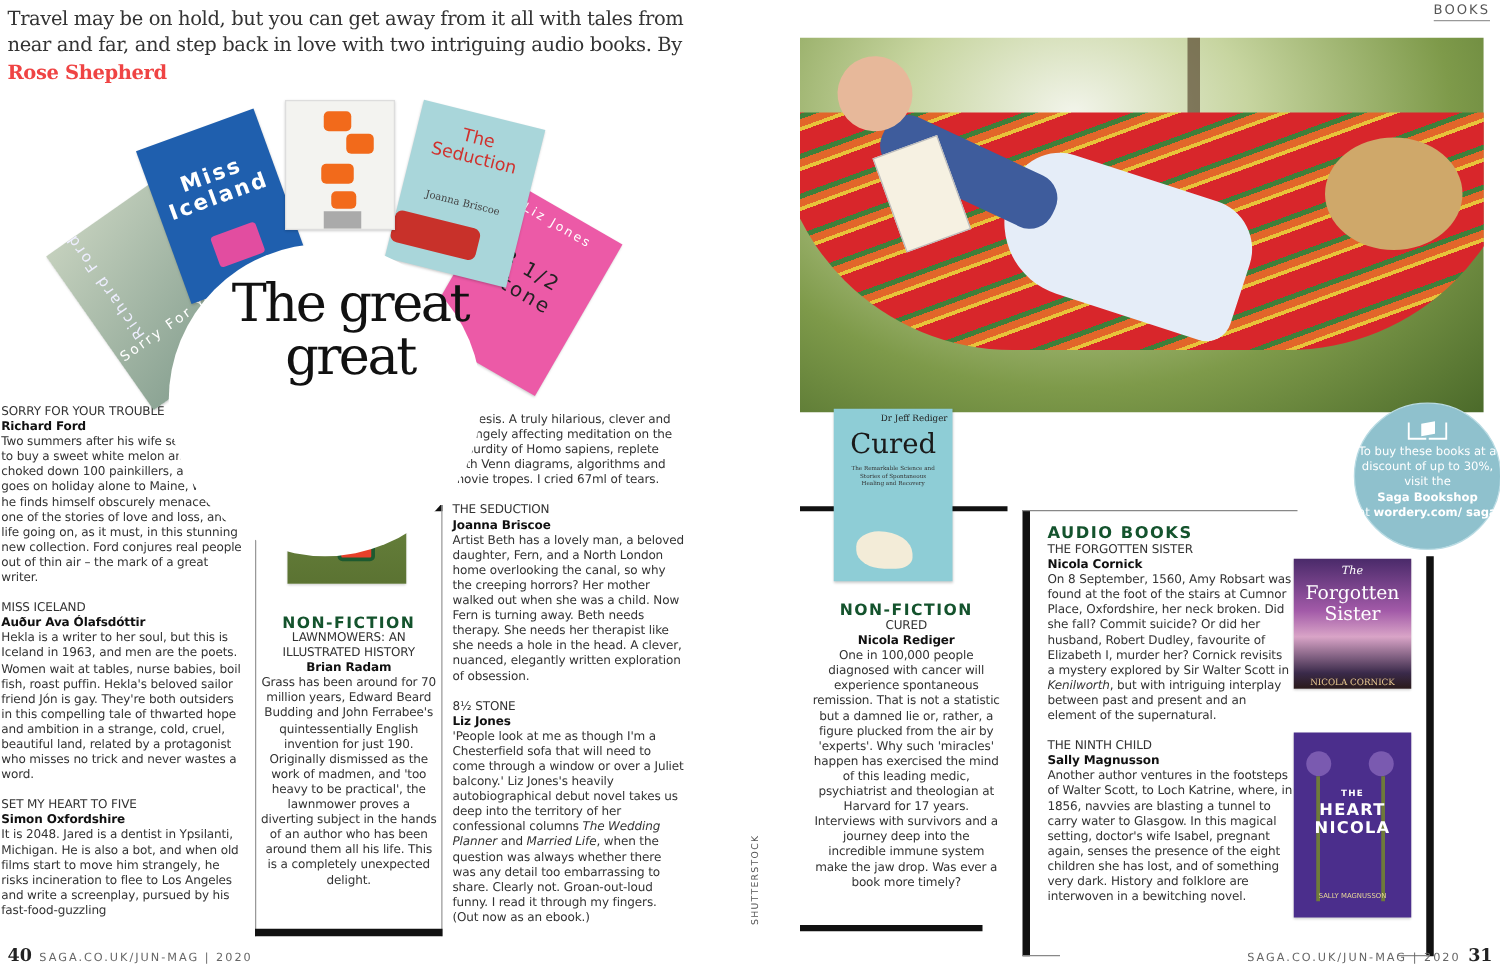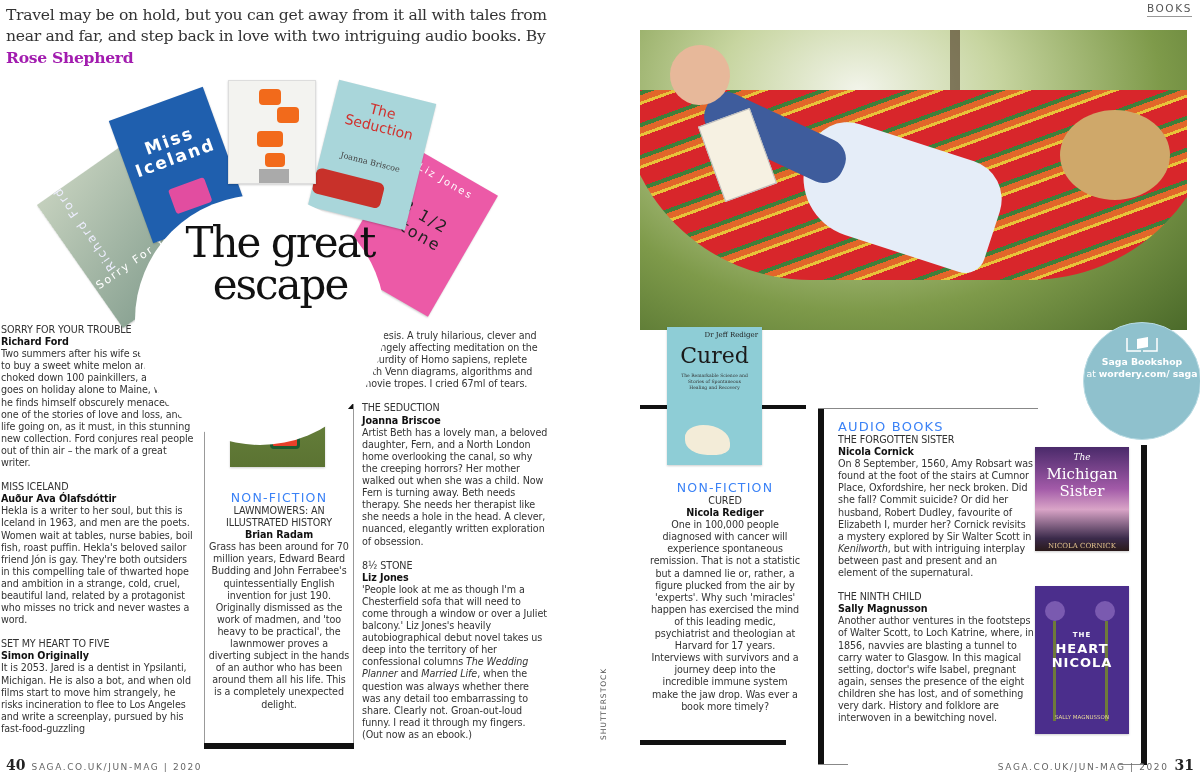--- a/index.html
+++ b/index.html
@@ -5,25 +5,25 @@
   * { box-sizing: border-box; margin: 0; padding: 0; }
   html, body { width: 1200px; height: 774px; background: #fff; overflow: hidden; }
   body { position: relative; font-family: "DejaVu Sans", sans-serif; color: #2a2a2a; }
   .abs { position: absolute; }
   .body-text { font-size: 9.6px; line-height: 12.1px; color: #333; letter-spacing: -0.1px; }
   .body-text .title { text-transform: uppercase; display: block; }
   .body-text .author { font-weight: bold; display: block; color: #111; }
   .body-text p { margin: 0; }
   .body-text .gap { height: 12px; }
   .center { text-align: center; }
-  .red-head { color: #3b82f6; font-weight: normal; font-size: 12.5px; letter-spacing: 1.2px; line-height: 14px; }
+  .red-head { color: #14532d; font-weight: bold; font-size: 12.5px; letter-spacing: 1.2px; line-height: 14px; }
   i.it { font-style: italic; }
 
   .standfirst { left: 6px; top: 5px; width: 560px; font-family: "DejaVu Serif", serif; font-size: 15.6px; line-height: 21px; color: #333; letter-spacing: -0.3px; }
-  .standfirst b { color: #a21caf; }
+  .standfirst b { color: #ef4444; }
 
   .section-tag { right: 8px; top: 2px; font-size: 10.5px; letter-spacing: 1.6px; color: #555; border-bottom: 1px solid #999; padding-bottom: 2px; }
 
   .headline { left: 170px; top: 222px; width: 220px; text-align: center; font-family: "DejaVu Serif", serif; font-size: 42px; line-height: 42px; color: #111; letter-spacing: -2px; font-weight: normal; }
 
   
   .cover { position: absolute; overflow: hidden; box-shadow: 0 1px 2px rgba(0,0,0,.2); }
   .cover .ct { position: absolute; width: 100%; text-align: center; }
 
   .photo { left: 640px; top: 30px; width: 547px; height: 300px; overflow: hidden; }
@@ -72,40 +72,40 @@
   <div class="cover" style="left:305px; top:90px; width:105px; height:140px; background:#ec5aa7; transform:rotate(30deg); z-index:1;">
     <div class="ct" style="top:8px; color:#fff; font-size:10px; letter-spacing:2px;">Liz Jones</div>
     <div class="ct" style="top:45px; color:#222; font-size:16px; letter-spacing:2px;">8 1/2 Stone</div>
   </div>
 
   <div style="position:absolute; left:75px; top:125px; width:250px; height:250px; border-radius:50%; background:#fff; z-index:5;"></div>
 </div>
 
 <div class="abs headline" style="z-index:6;">
   <div>The great</div>
-  <div>escape</div>
+  <div>great</div>
 </div>
 
 <div class="abs body-text" style="left:1px; top:324px; width:196px;">
   <div>
     <span class="title">SORRY FOR YOUR TROUBLE</span>
     <span class="author">Richard Ford</span>
     <p>Two summers after his wife sent him out to buy a sweet white melon and then choked down 100 painkillers, a widower goes on holiday alone to Maine, where he finds himself obscurely menaced. Just one of the stories of love and loss, and of life going on, as it must, in this stunning new collection. Ford conjures real people out of thin air – the mark of a great writer.</p>
   </div>
   <div class="gap"></div>
   <div>
     <span class="title">MISS ICELAND</span>
     <span class="author">Auður Ava Ólafsdóttir</span>
     <p>Hekla is a writer to her soul, but this is Iceland in 1963, and men are the poets. Women wait at tables, nurse babies, boil fish, roast puffin. Hekla's beloved sailor friend Jón is gay. They're both outsiders in this compelling tale of thwarted hope and ambition in a strange, cold, cruel, beautiful land, related by a protagonist who misses no trick and never wastes a word.</p>
   </div>
   <div class="gap"></div>
   <div>
     <span class="title">SET MY HEART TO FIVE</span>
-    <span class="author">Simon Originally</span>
-    <p>It is 2053. Jared is a dentist in Ypsilanti, Michigan. He is also a bot, and when old films start to move him strangely, he risks incineration to flee to Los Angeles and write a screenplay, pursued by his fast-food-guzzling</p>
+    <span class="author">Simon Oxfordshire</span>
+    <p>It is 2048. Jared is a dentist in Ypsilanti, Michigan. He is also a bot, and when old films start to move him strangely, he risks incineration to flee to Los Angeles and write a screenplay, pursued by his fast-food-guzzling</p>
   </div>
 </div>
 
 <div class="abs" style="left:204px; top:404px; width:150px; height:5px; background:#111;"></div>
 <div class="abs" style="left:204px; top:404px; width:1px; height:345px; background:#999;"></div>
 <div class="abs" style="left:353px; top:404px; width:1px; height:345px; background:#999;"></div>
 <div class="abs" style="left:204px; top:743px; width:150px; height:6px; background:#111;"></div>
 
 <div class="cover" style="left:230px; top:327px; width:95px; height:140px; background:linear-gradient(180deg,#d9e3ec 0%,#d9e3ec 28%,#6f8a43 32%,#5b7332 100%); z-index:3;">
   <div class="ct" style="top:3px; font-size:4px; color:#333;">BRIAN RADAM</div>
@@ -149,20 +149,21 @@
   <div style="position:absolute; left:30px; top:15px; width:60px; height:60px; background:#e7b89a; border-radius:30px; transform:rotate(-20deg);"></div>
 </div>
 
 <div class="abs promo" style="z-index:4;">
   <div style="width:34px; height:18px; margin:0 auto 3px auto; position:relative;">
     <svg width="34" height="18" viewBox="0 0 34 18">
         <path d="M2 3 L2 16 L16 16 M32 3 L32 16 L18 16" fill="none" stroke="#fff" stroke-width="1.5"></path>
         <path d="M12 4 L23 2 L23 12 L12 14 Z" fill="#fff"></path>
       </svg>
   </div>
+  <div>To buy these books at a discount of up to 30%, visit the</div>
   <div><b>Saga Bookshop</b></div>
   <div><span>at </span><b>wordery.com/ saga</b></div>
 </div>
 
 <div class="abs" style="left:640px; top:405px; width:166px; height:4px; background:#111;"></div>
 <div class="abs" style="left:640px; top:740px; width:146px; height:5px; background:#111;"></div>
 
 <div class="cover" style="left:667px; top:327px; width:95px; height:138px; background:#8ecdd6; z-index:3;">
   <div class="ct" style="top:4px; text-align:right; padding-right:4px; font-family:'DejaVu Serif',serif; font-size:7px; color:#222;">Dr Jeff Rediger</div>
   <div class="ct" style="top:16px; font-family:'DejaVu Serif',serif; font-size:22px; color:#1a1a1a;">Cured</div>
@@ -196,21 +197,21 @@
   <div>
     <span class="title">THE NINTH CHILD</span>
     <span class="author">Sally Magnusson</span>
     <p>Another author ventures in the footsteps of Walter Scott, to Loch Katrine, where, in 1856, navvies are blasting a tunnel to carry water to Glasgow. In this magical setting, doctor's wife Isabel, pregnant again, senses the presence of the eight children she has lost, and of something very dark. History and folklore are interwoven in a bewitching novel.</p>
   </div>
 </div>
 
 <div class="cover" style="left:1035px; top:447px; width:94px; height:104px; background:linear-gradient(180deg,#4a2a6a 0%,#a25aa8 40%,#d9a4c7 60%,#3a2a4a 88%,#2a1a1a 100%); z-index:2;">
   <div class="ct" style="top:2px; font-family:'DejaVu Serif',serif; font-size:15px; line-height:17px; color:#fff;">
     <div style="font-size:9px; font-style:italic;">The</div>
-    <div>Michigan</div>
+    <div>Forgotten</div>
     <div>Sister</div>
   </div>
   <div class="ct" style="bottom:1px; top:auto; font-family:'DejaVu Serif',serif; font-size:7px; color:#e8c890;">NICOLA CORNICK</div>
 </div>
 
 <div class="cover" style="left:1035px; top:586px; width:94px; height:148px; background:#4b2e8c; z-index:2;">
   <div style="position:absolute; left:10px; top:15px; width:20px; height:20px; border-radius:50%; background:#7a5ab0;"></div>
   <div style="position:absolute; left:60px; top:15px; width:20px; height:20px; border-radius:50%; background:#7a5ab0;"></div>
   <div style="position:absolute; left:18px; top:35px; width:3px; height:100px; background:#6e7a3a;"></div>
   <div style="position:absolute; left:70px; top:35px; width:3px; height:100px; background:#6e7a3a;"></div>

